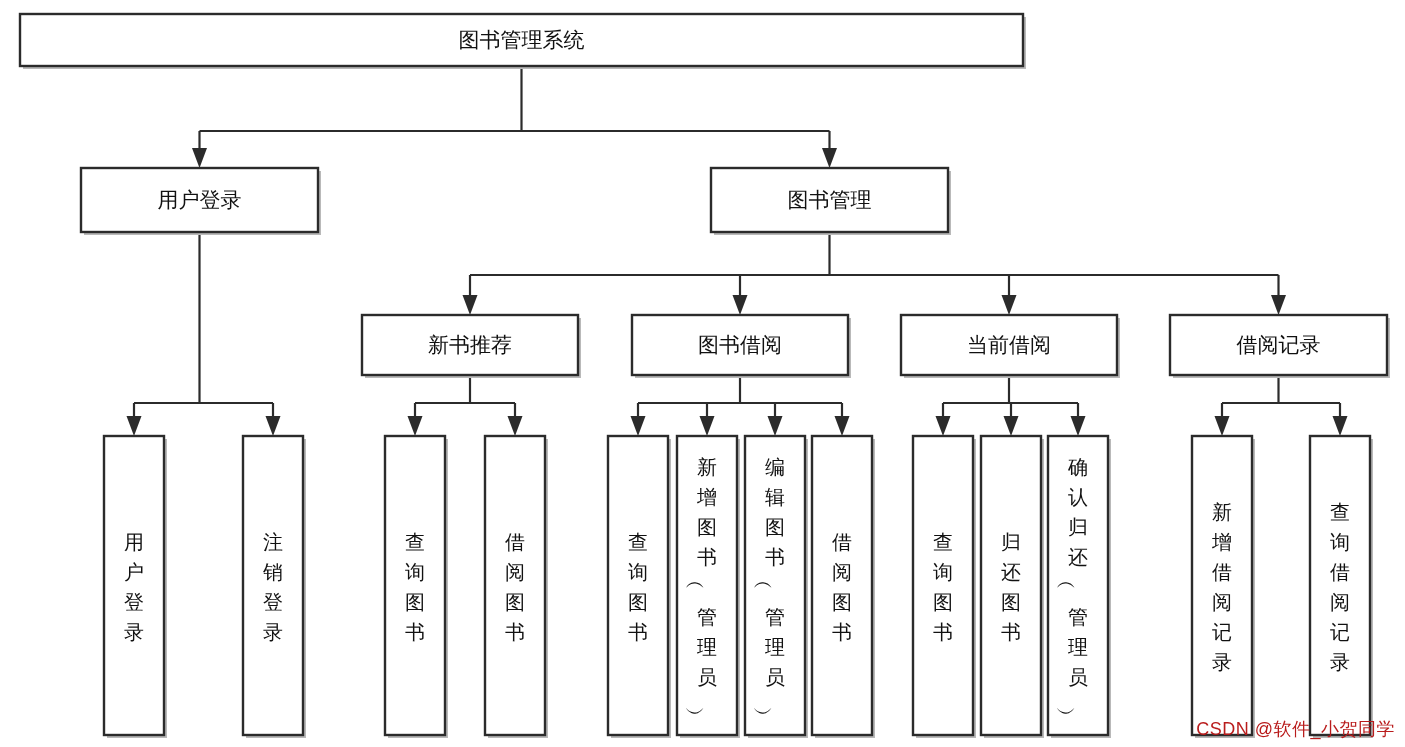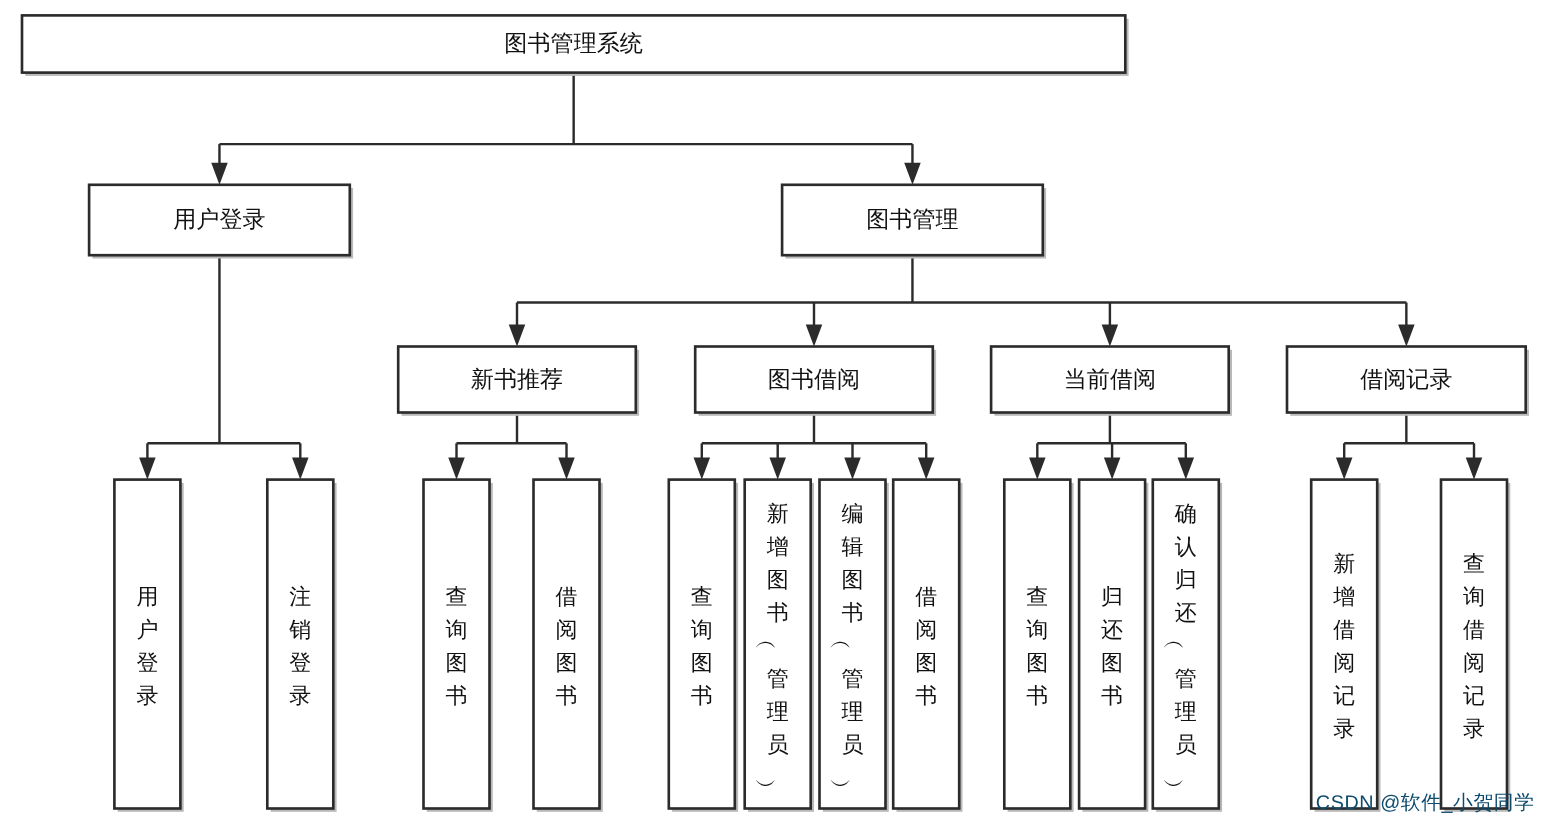--- a/index.html
+++ b/index.html
@@ -56,21 +56,21 @@
     font-size: 20px;
     fill: #111111;
     text-anchor: middle;
   }
   .watermark {
     position: absolute;
     right: 10px;
     bottom: 6px;
     font-family: "Liberation Sans", "DejaVu Sans", sans-serif;
     font-size: 18px;
-    color: #0c4a6e;
+    color: #b91c1c;
     letter-spacing: 0.5px;
     white-space: nowrap;
     pointer-events: none;
   }
 </style>
 </head>
 <body>
 
 <div id="canvas">
   <svg class="diagram" id="diagram-svg" viewBox="0 0 1405 747" xmlns="http://www.w3.org/2000/svg">

